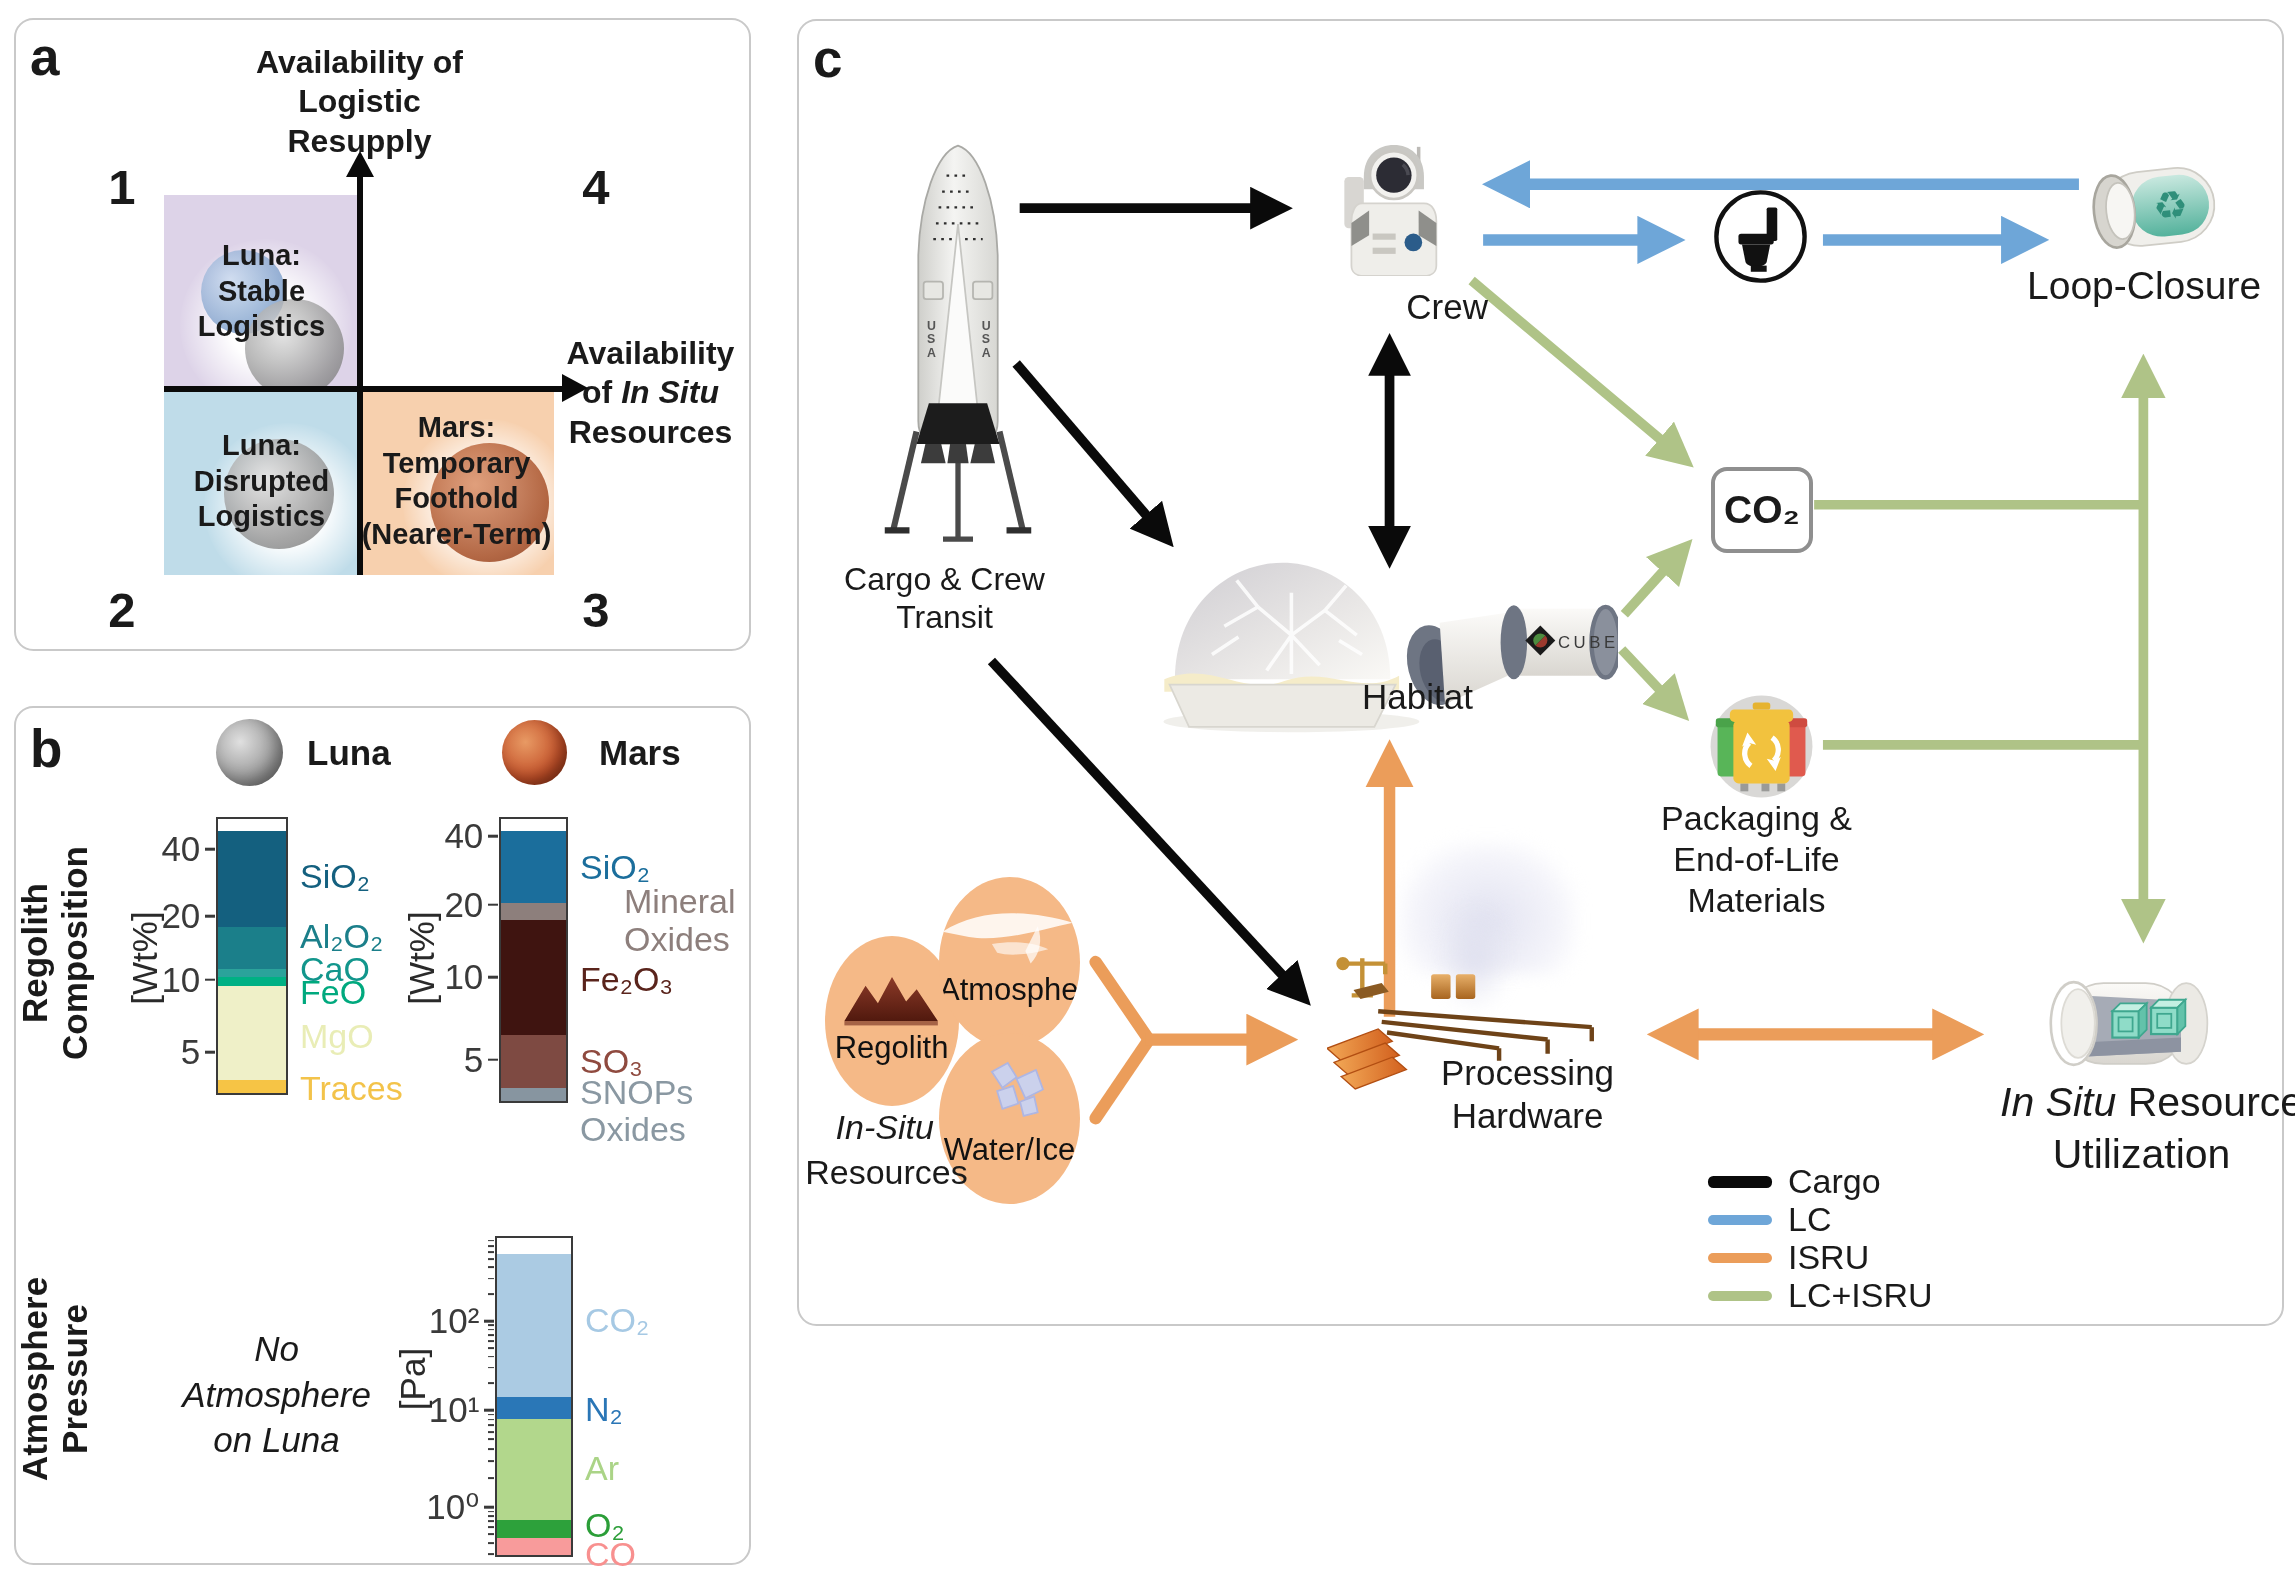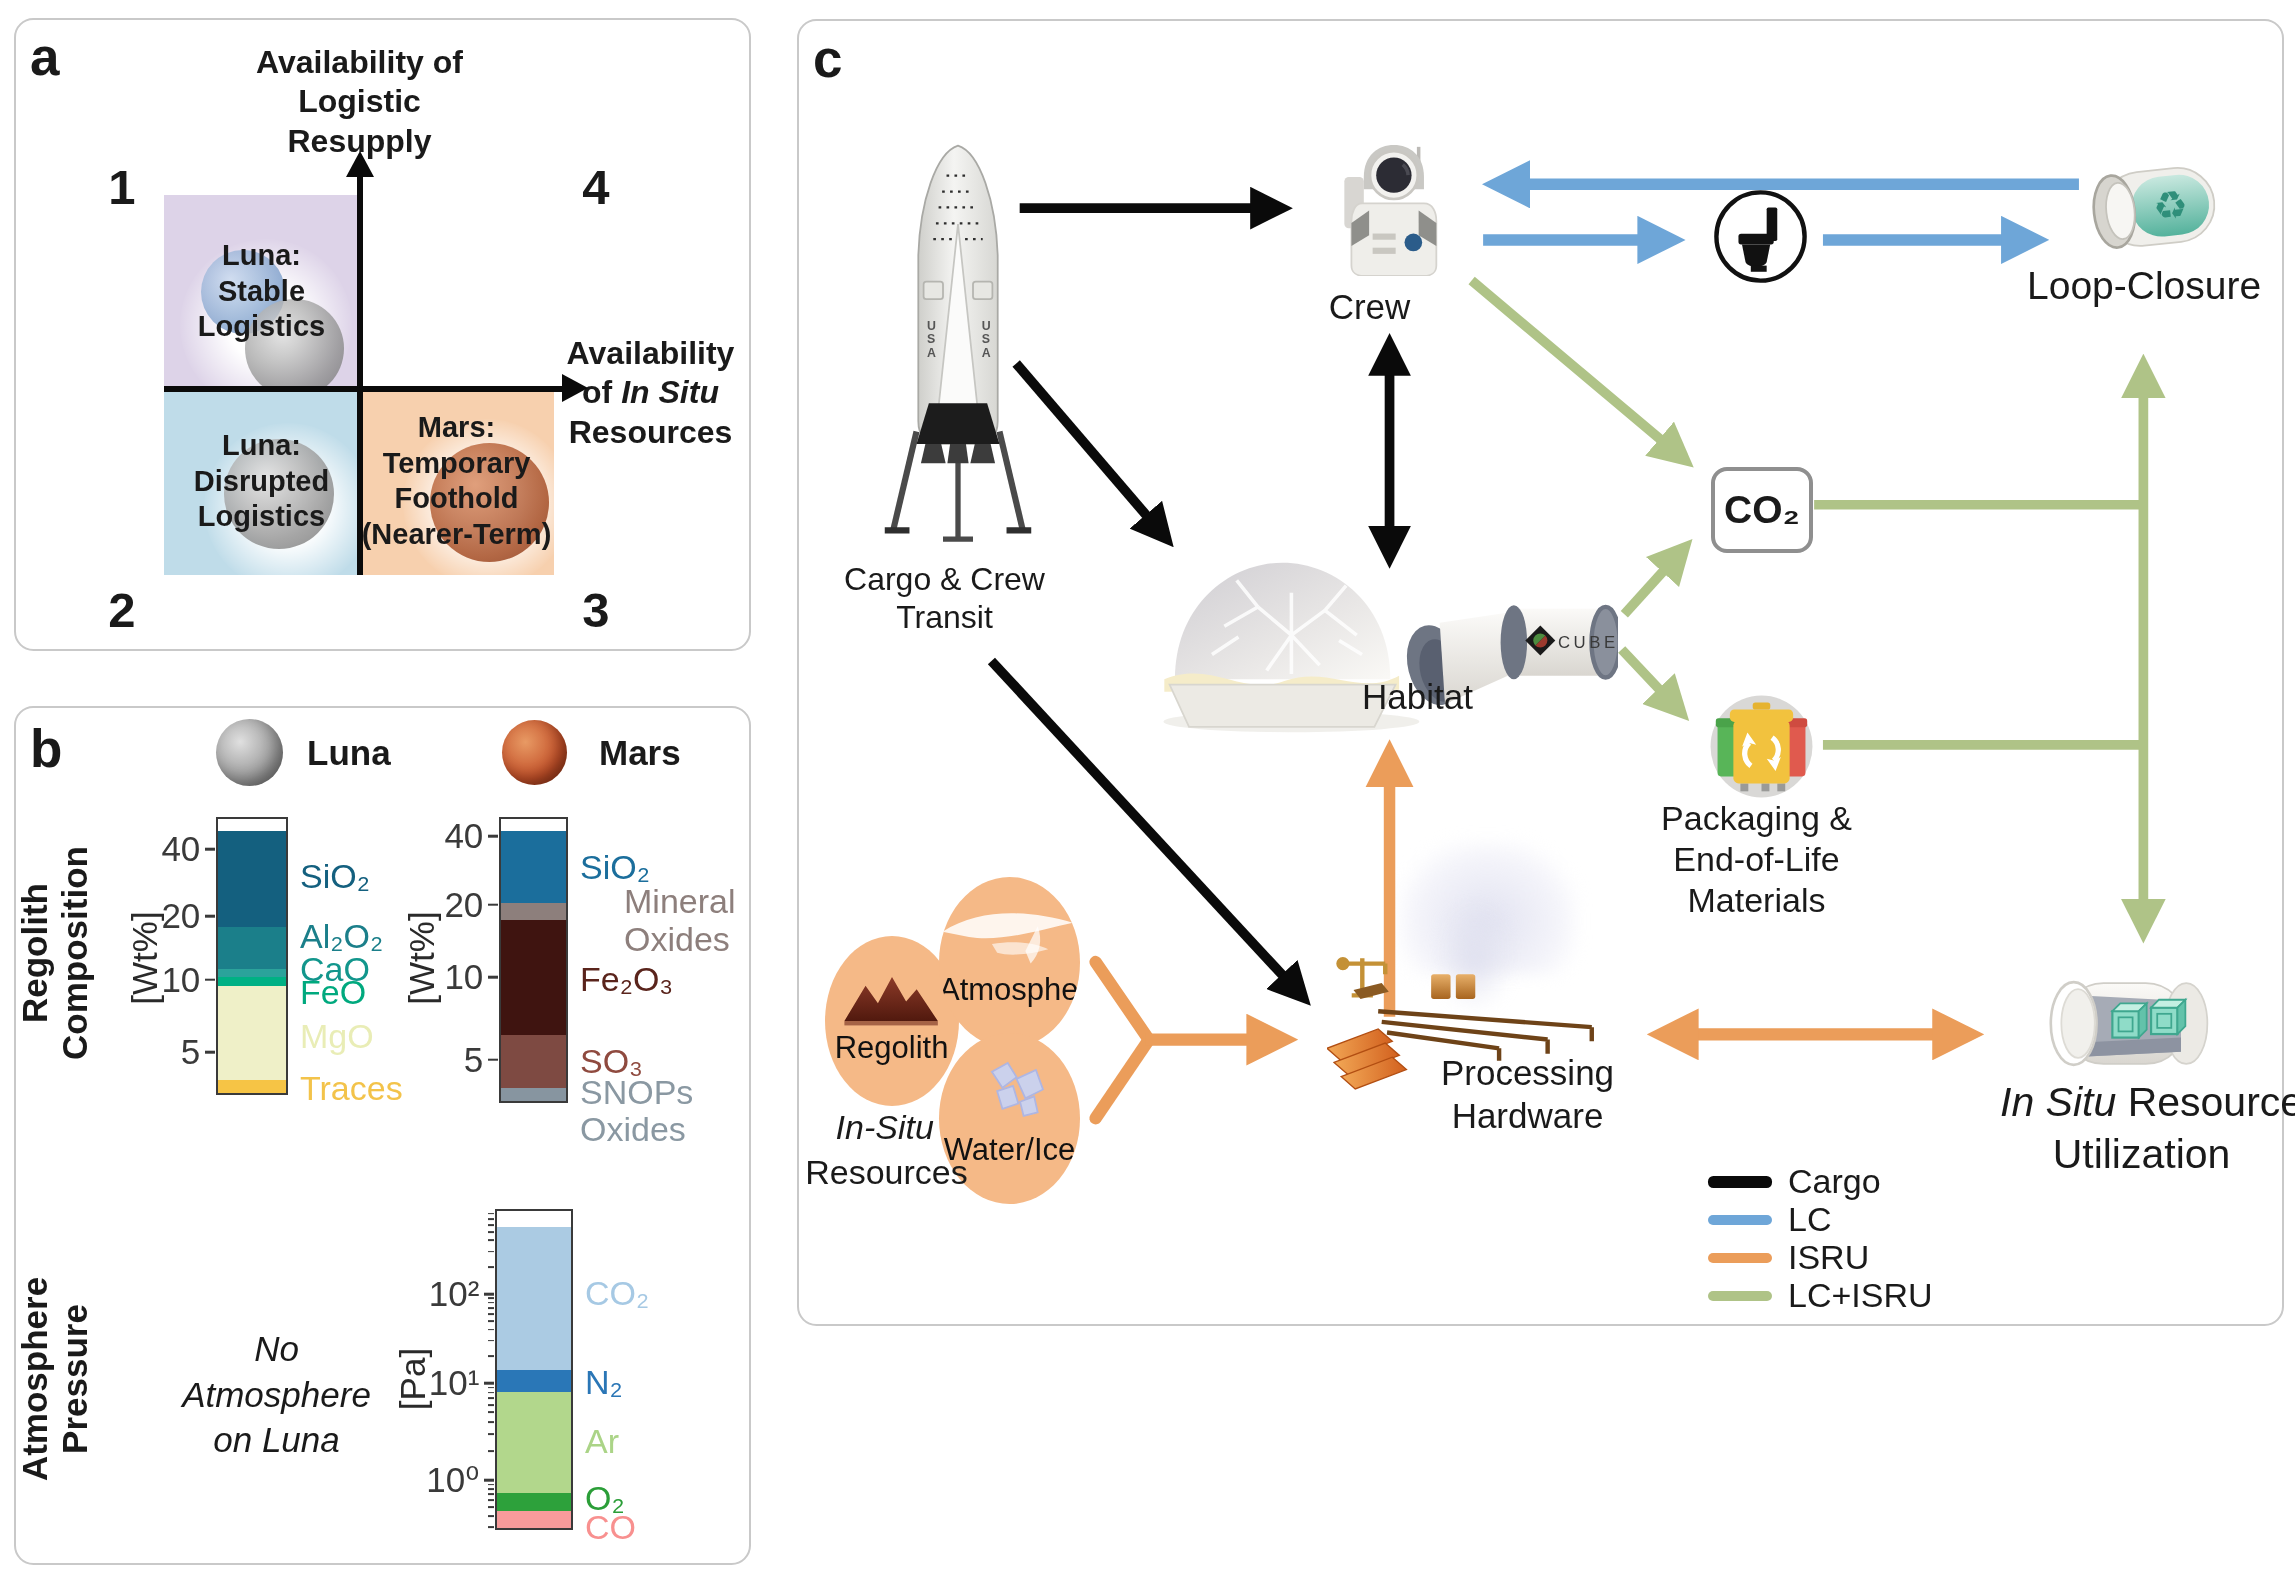--- a/index.html
+++ b/index.html
@@ -211,21 +211,21 @@
           <div>Fe₂O₃</div>
         </div>
         <div class="seg-label" style="top: 86.2%; color: rgb(143, 74, 63);">
           <div>SO₃</div>
         </div>
         <div class="seg-label" style="top: 103.5%; color: rgb(138, 152, 162);">
           <div>SNOPs</div>
           <div>Oxides</div>
         </div>
       </div>
-    <div class="chart-frame" style="left:479px;top:501px;width:74px;height:317px;">
+    <div class="chart-frame" style="left:479px;top:528px;width:74px;height:317px;">
         <div class="segcol">
           <div class="seg" style="height: 5%; background: rgb(255, 255, 255);"></div>
           <div class="seg" style="height: 45.1%; background: rgb(171, 203, 227);"></div>
           <div class="seg" style="height: 7%; background: rgb(42, 119, 183);"></div>
           <div class="seg" style="height: 32%; background: rgb(178, 215, 140);"></div>
           <div class="seg" style="height: 5.6%; background: rgb(45, 161, 59);"></div>
           <div class="seg" style="height: 5.3%; background: rgb(248, 155, 155);"></div>
         </div>
         <div class="tick" style="top: 26.2%;"></div>
         <div class="tick-label" style="top: 26.2%;">10²</div>
@@ -375,21 +375,21 @@
       <circle cx="62" cy="42" r="27" fill="#f2f1ee" stroke="#c9c7c2" stroke-width="3"></circle>
       <circle cx="62" cy="42" r="20" fill="#2c2c34"></circle>
       <path d="M72 30 A16 16 0 0 1 78 42" stroke="#4a4a52" stroke-width="4" fill="none"></path>
       <path d="M26 74 L96 74 C106 74 110 84 110 94 L110 144 C110 152 104 156 96 156 L28 156 C20 156 14 152 14 144 L14 94 C14 84 18 74 26 74 Z" fill="#efeeea" stroke="#d5d3ce" stroke-width="2"></path>
       <path d="M14 96 L34 82 L34 110 L14 122 Z" fill="#8f8f8b"></path>
       <path d="M110 96 L90 82 L90 110 L110 122 Z" fill="#8f8f8b"></path>
       <rect x="38" y="108" width="26" height="7" fill="#c9c7c1"></rect>
       <rect x="38" y="124" width="26" height="7" fill="#c9c7c1"></rect>
       <circle cx="84" cy="118" r="10" fill="#2b5c8a"></circle>
     </svg>
-    <div class="c-label ctr" style="left:500px;top:265px;width:141px;z-index:3;">Crew</div>
+    <div class="c-label ctr" style="left:548px;top:265px;width:141px;z-index:3;text-align:right;">Crew</div>
 
     <svg class="icon" style="left:913px;top:167px;" width="97" height="97" viewBox="0 0 110 110">
       <circle cx="55" cy="55" r="50" fill="#ffffff" stroke="#111" stroke-width="5"></circle>
       <rect x="62" y="22" width="12" height="38" rx="2" fill="#111"></rect>
       <rect x="30" y="52" width="40" height="12" rx="3" fill="#111"></rect>
       <path d="M34 64 L66 64 L62 84 C60 91 40 91 38 84 Z" fill="#111"></path>
       <rect x="44" y="88" width="18" height="7" fill="#111"></rect>
     </svg>
 
     <svg class="icon" style="left:1278px;top:125px;" width="163" height="122" viewBox="0 0 185 138">

